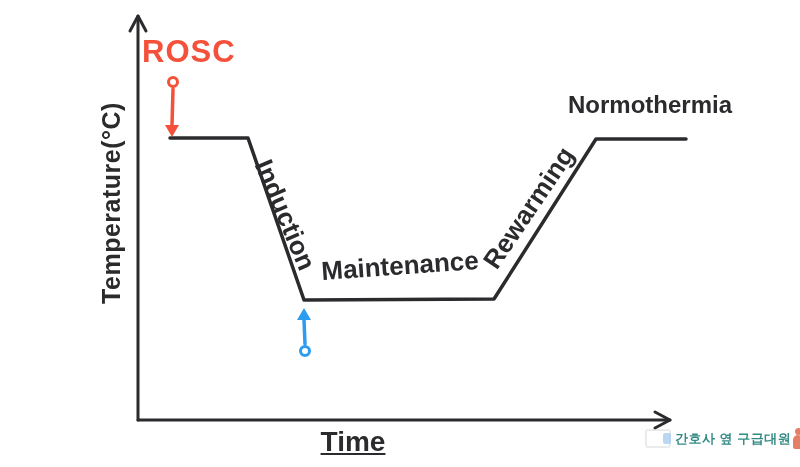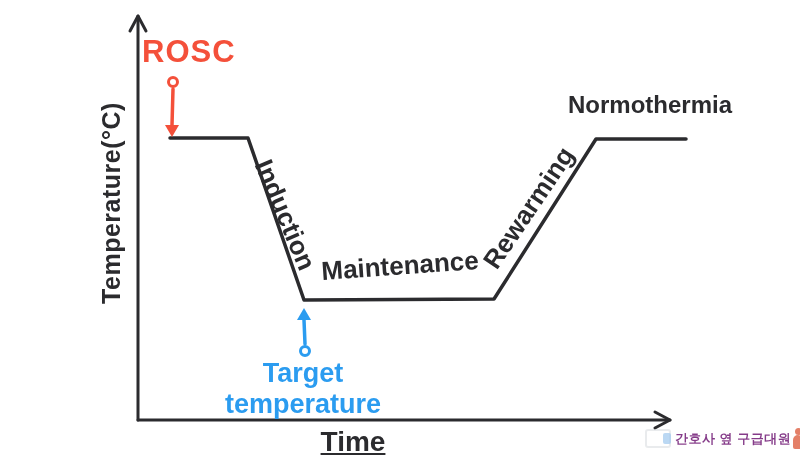--- a/index.html
+++ b/index.html
@@ -59,27 +59,23 @@
 
   <div class="lbl" id="ylab">Temperature(°C)</div>
 
   <div class="lbl" id="rosc" style="color: rgb(244, 80, 58);">ROSC</div>
 
   <div class="lbl" id="induction">Induction</div>
   <div class="lbl" id="maintenance">Maintenance</div>
   <div class="lbl" id="rewarming">Rewarming</div>
   <div class="lbl" id="normothermia">Normothermia</div>
 
-  <div id="target" style="color: rgb(43, 156, 240);">
-    <div>Target</div>
-    <div>temperature</div>
-  </div>
 
   <div class="lbl" id="time">Time</div>
 
   <div class="watermark">
     <span class="doodle-sketch"></span>
     <span class="doodle-blue"></span>
-    <span class="wm-text" id="wmtext" style="color: #701a75;">간호사 옆 구급대원</span>
+    <span class="wm-text" id="wmtext" style="color: #0f766e;">간호사 옆 구급대원</span>
     <span class="doodle-person"></span>
   </div>
 
 </div>
 
 </body></html>

